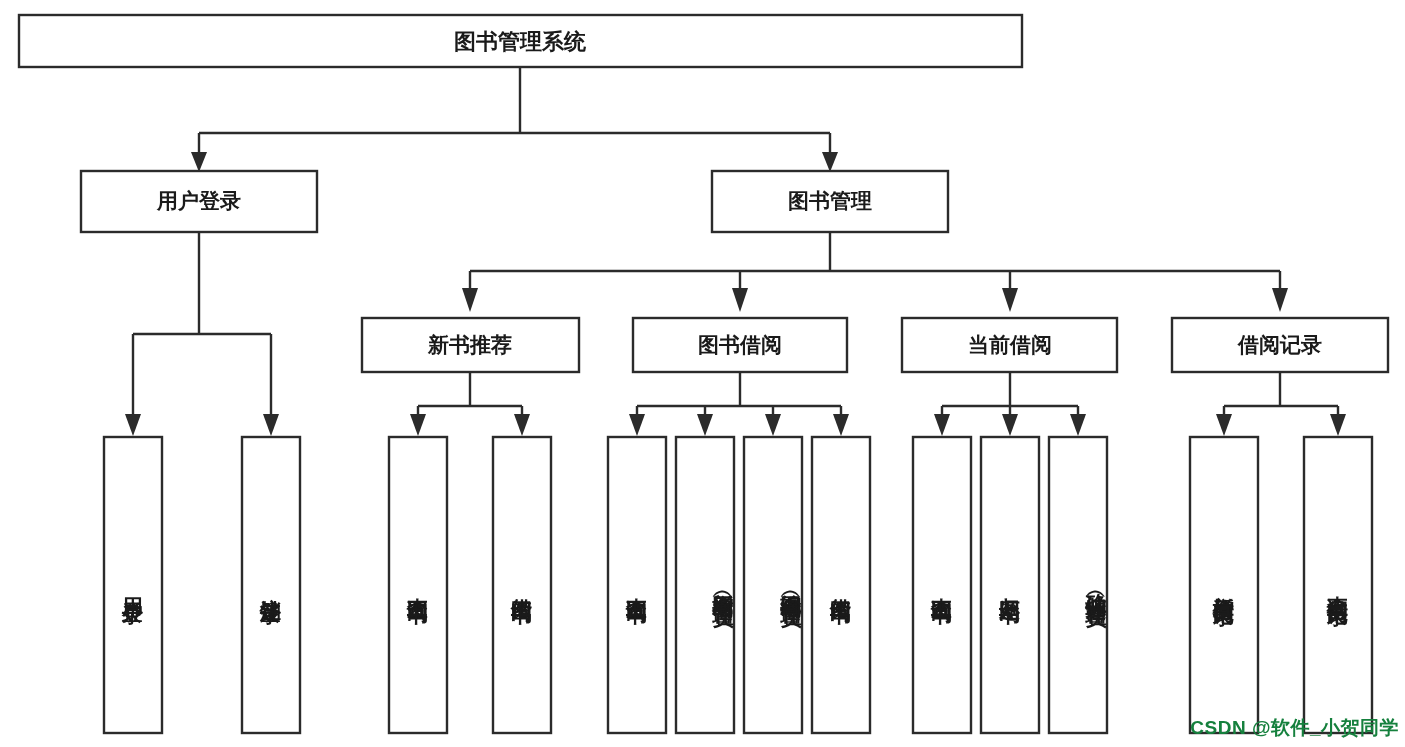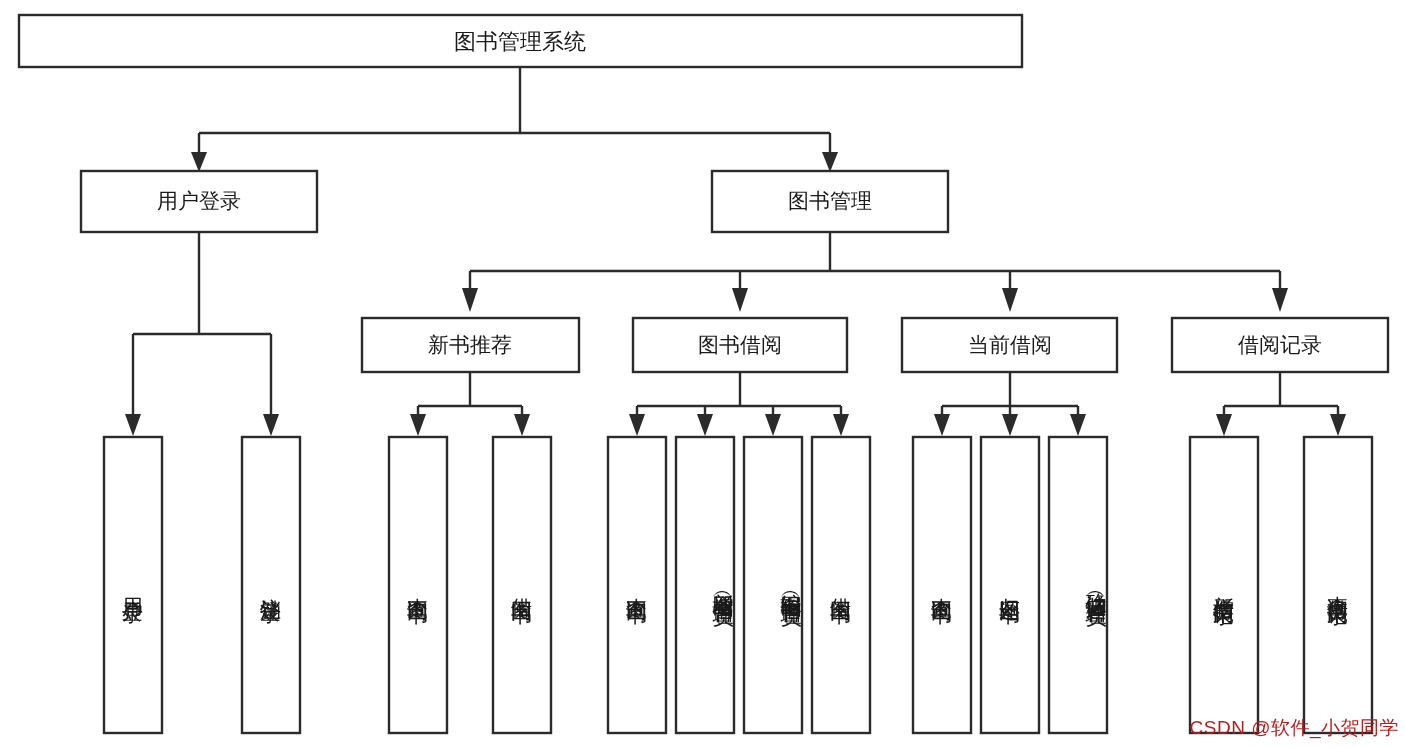--- a/index.html
+++ b/index.html
@@ -9,20 +9,21 @@
   }
   body {
     font-family: "Liberation Sans", "DejaVu Sans", sans-serif;
   }
   #stage {
     position: relative;
     width: 1405px;
     height: 746px;
     background: #ffffff;
     overflow: hidden;
+    font-weight: bold;
   }
   #diagram-svg {
     position: absolute;
     left: 0;
     top: 0;
     width: 1405px;
     height: 747px;
   }
   .node-box {
     fill: #ffffff;
@@ -60,21 +61,21 @@
     letter-spacing: 2px;
     line-height: 1;
     pointer-events: none;
   }
   .watermark {
     position: absolute;
     right: 6px;
     bottom: 5px;
     font-family: "Liberation Sans", "DejaVu Sans", sans-serif;
     font-size: 19px;
-    color: #b91c1c;
+    color: #15803d;
     letter-spacing: 0.5px;
     white-space: nowrap;
   }
 </style>
 </head>
 <body>
 
 <div id="stage">
 
   <svg id="diagram-svg" viewBox="0 0 1405 747">

